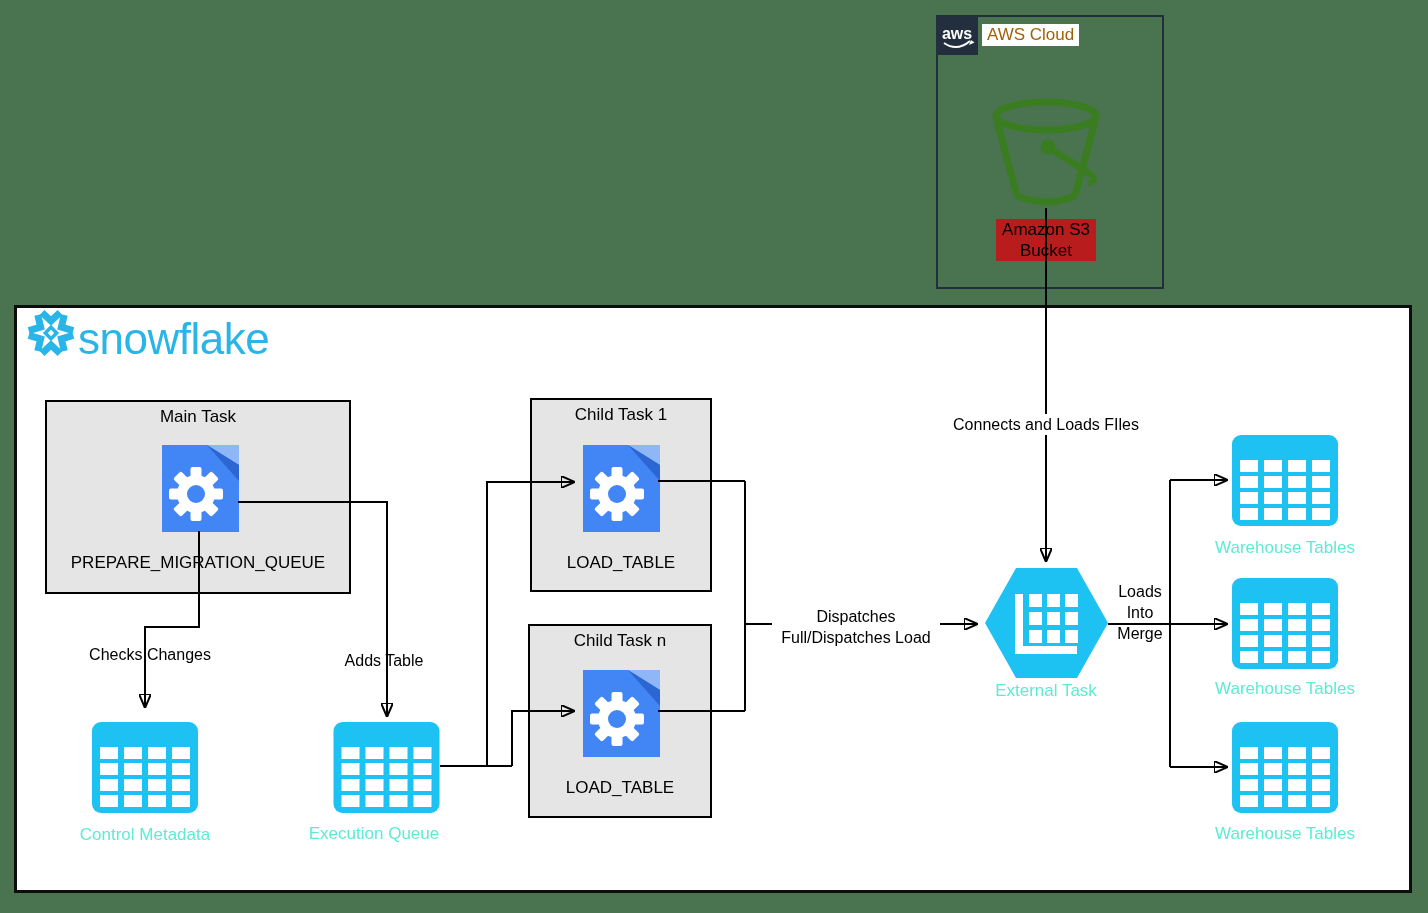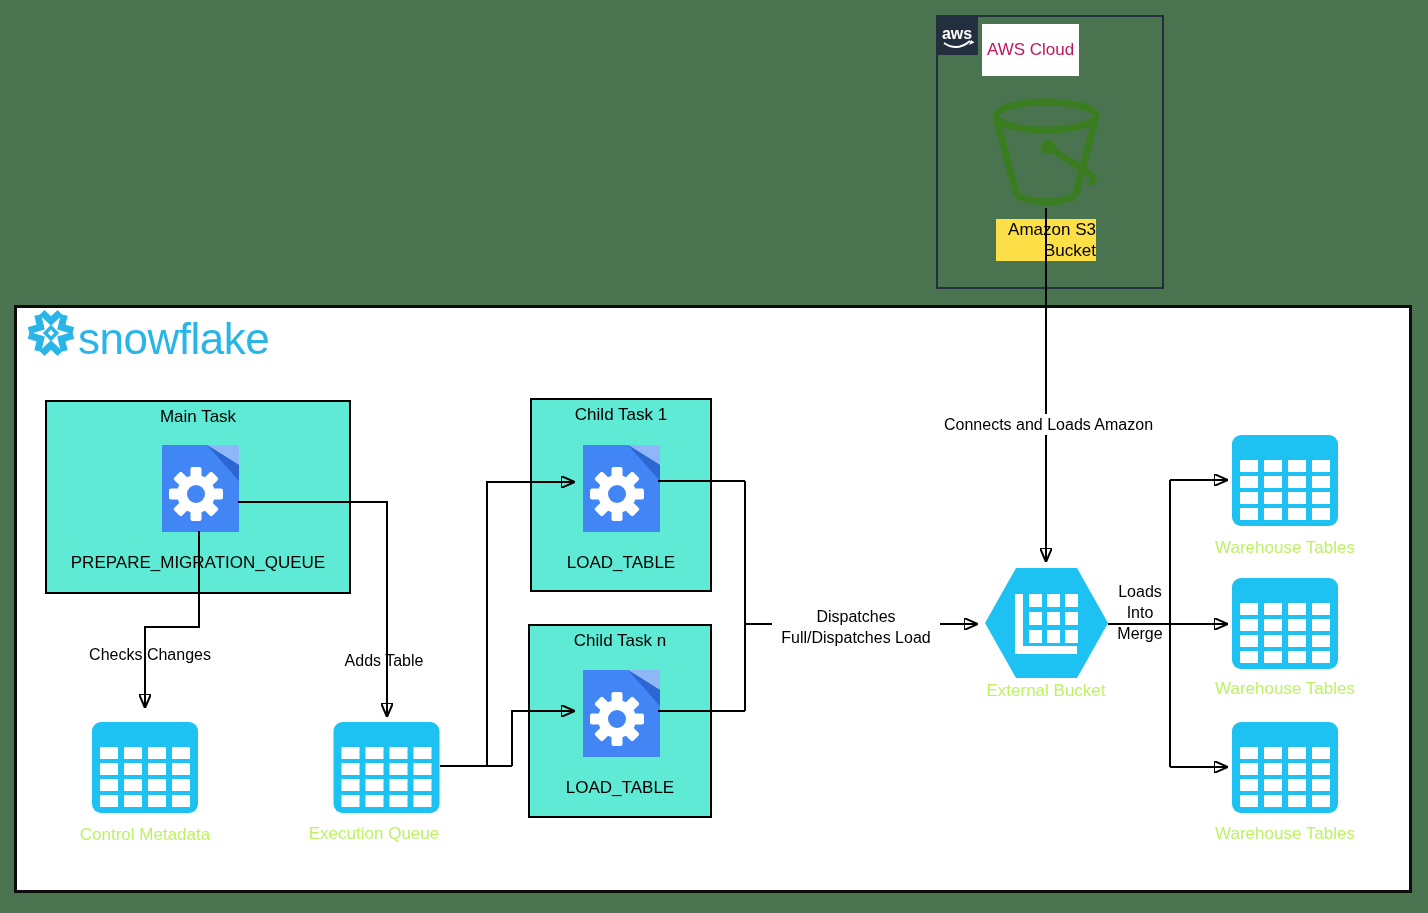--- a/index.html
+++ b/index.html
@@ -7,35 +7,35 @@
     --task-blue:#4285F4; --task-blue-light:#8FB7F8; --task-blue-dark:#2B66D3;
     --aws-navy:#232F3E; --s3-green:#3A7D21; --line:#000000;
   }
   *{box-sizing:border-box;margin:0;padding:0}
   body{font-family:"Liberation Sans",sans-serif;background:var(--background);}
   #canvas{position:relative;width:1424px;height:913px;background:var(--background);overflow:hidden;}
   .abs{position:absolute;}
   
   .aws-box{left:936px;top:15px;width:228px;height:274px;border:2px solid var(--aws-navy);z-index:0;}
   .aws-header{left:936px;top:15px;width:42px;height:40px;background:var(--aws-navy);z-index:2;}
-  .aws-title{left:982px;top:24px;background:#fff;color:#be185d;font-size:17px;padding:16px 5px;z-index:2;white-space:nowrap;}
+  .aws-title{left:982px;top:24px;background:#fff;color:#a16207;font-size:17px;padding:1px 5px;z-index:2;white-space:nowrap;}
   .sf-box{left:14px;top:305px;width:1398px;height:588px;background:#fff;border:3px solid #0d0d0d;z-index:0;}
-  .node-box{background:#5eead4;border:2px solid #000;z-index:1;}
+  .node-box{background:#e5e5e5;border:2px solid #000;z-index:1;}
   .main-box{left:45px;top:400px;width:306px;height:194px;}
   .child1-box{left:530px;top:398px;width:182px;height:194px;}
   .childn-box{left:528px;top:624px;width:184px;height:194px;}
   .node-title{position:absolute;top:5px;left:0;width:100%;text-align:center;font-size:17px;color:#000;}
   .node-sub{position:absolute;left:0;width:100%;text-align:center;font-size:17px;color:#000;white-space:nowrap;}
   
   .icon{z-index:1;}
-  .cap{z-index:1;text-align:center;font-size:17px;color:#bef264;white-space:nowrap;}
+  .cap{z-index:1;text-align:center;font-size:17px;color:#5eead4;white-space:nowrap;}
   
   .edge-label{z-index:4;text-align:center;font-size:16px;color:#000;line-height:21px;white-space:nowrap;}
   .bg-white{background:#fff;}
-  .s3-label{left:996px;top:219px;width:100px;text-align:right;font-size:17px;line-height:21px;background:#fde047;z-index:2;}
+  .s3-label{left:996px;top:219px;width:100px;text-align:center;font-size:17px;line-height:21px;background:#b91c1c;z-index:2;}
   #connectors{left:0;top:0;z-index:3;pointer-events:none;}
   #connectors path{stroke:var(--line);stroke-width:2;fill:none;}
   
   .f-cyan{fill:var(--cyan);} .f-white{fill:#fff;}
   .f-blue{fill:var(--task-blue);} .f-blue-l{fill:var(--task-blue-light);} .f-blue-d{fill:var(--task-blue-dark);}
   .s-green{stroke:var(--s3-green);fill:none;} .f-green{fill:var(--s3-green);}
   .s-sfblue{stroke:var(--snowflake-blue);fill:none;}
   .sf-wordmark{left:78px;top:314px;font-size:44px;color:var(--snowflake-blue);letter-spacing:-0.5px;z-index:1;}
 </style>
 </head>
@@ -181,21 +181,21 @@
   <div class="abs cap" style="left:65px;top:825px;width:160px">Control Metadata</div>
 
   <svg class="abs icon" style="left:333px;top:722px" width="107" height="91">
       <use href="#sym-table"></use>
     </svg>
   <div class="abs cap" style="left:294px;top:824px;width:160px">Execution Queue</div>
 
   <svg class="abs icon" style="left:985px;top:568px" width="123" height="110">
       <use href="#sym-hex"></use>
     </svg>
-  <div class="abs cap" style="left:966px;top:681px;width:160px">External Bucket</div>
+  <div class="abs cap" style="left:966px;top:681px;width:160px">External Task</div>
 
   <svg class="abs icon" style="left:1232px;top:435px" width="106" height="91">
       <use href="#sym-table"></use>
     </svg>
   <div class="abs cap" style="left:1205px;top:538px;width:160px">Warehouse Tables</div>
 
   <svg class="abs icon" style="left:1232px;top:578px" width="106" height="91">
       <use href="#sym-table"></use>
     </svg>
   <div class="abs cap" style="left:1205px;top:679px;width:160px">Warehouse Tables</div>
@@ -226,20 +226,20 @@
     <path d="M1170,480 H1227" marker-end="url(#arrow)"></path>
     <path d="M1170,767 H1227" marker-end="url(#arrow)"></path>
   </svg>
 
   <div class="abs edge-label" style="left:86px;top:644px;width:128px">Checks Changes</div>
   <div class="abs edge-label" style="left:341px;top:650px;width:86px">Adds Table</div>
   <div class="abs edge-label bg-white" style="left:772px;top:606px;width:168px">
     <div>Dispatches</div>
     <div>Full/Dispatches Load</div>
   </div>
-  <div class="abs edge-label bg-white" style="left:944px;top:414px;width:204px">Connects and Loads Amazon</div>
+  <div class="abs edge-label bg-white" style="left:944px;top:414px;width:204px">Connects and Loads FIles</div>
   <div class="abs edge-label" style="left:1111px;top:581px;width:58px">
     <div>Loads</div>
     <div>Into</div>
     <div>Merge</div>
   </div>
 
 </div>
 
 </body></html>

